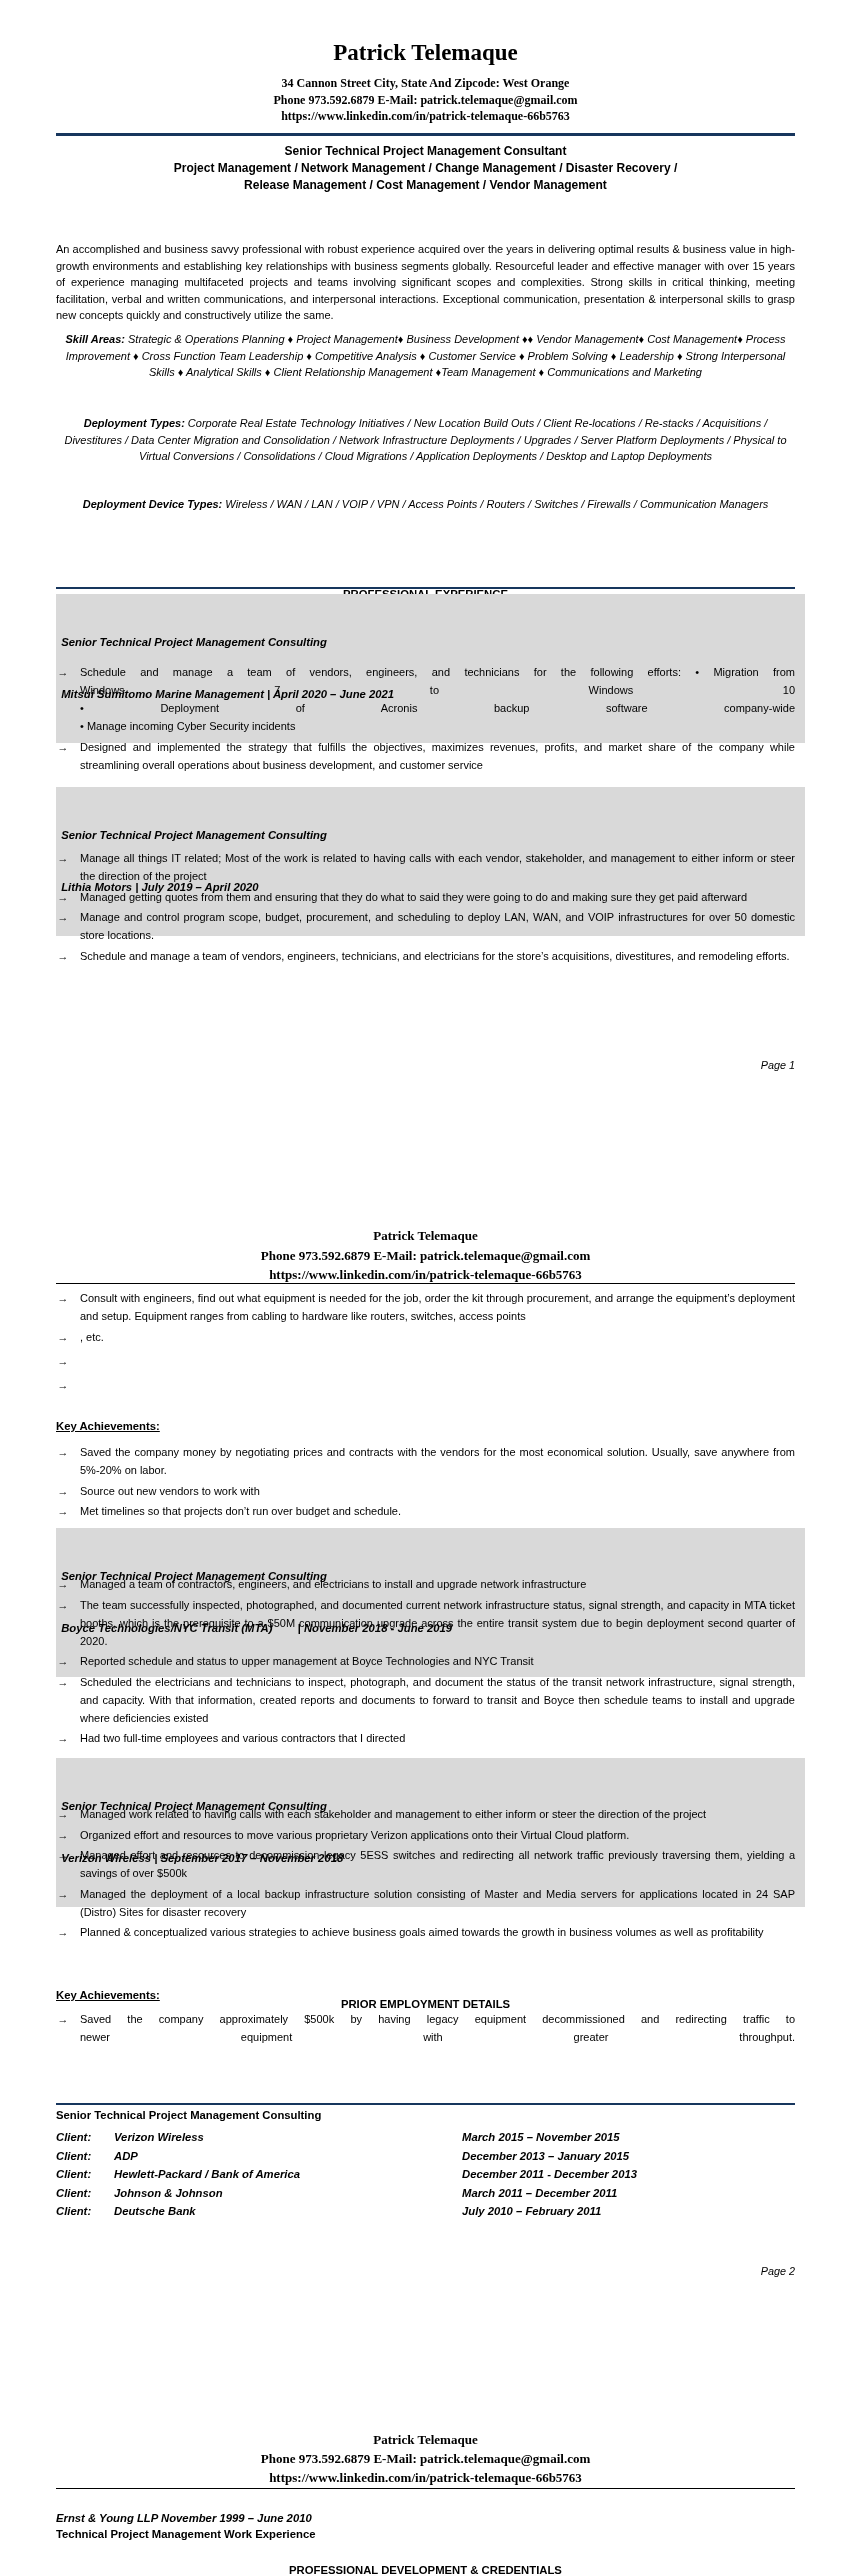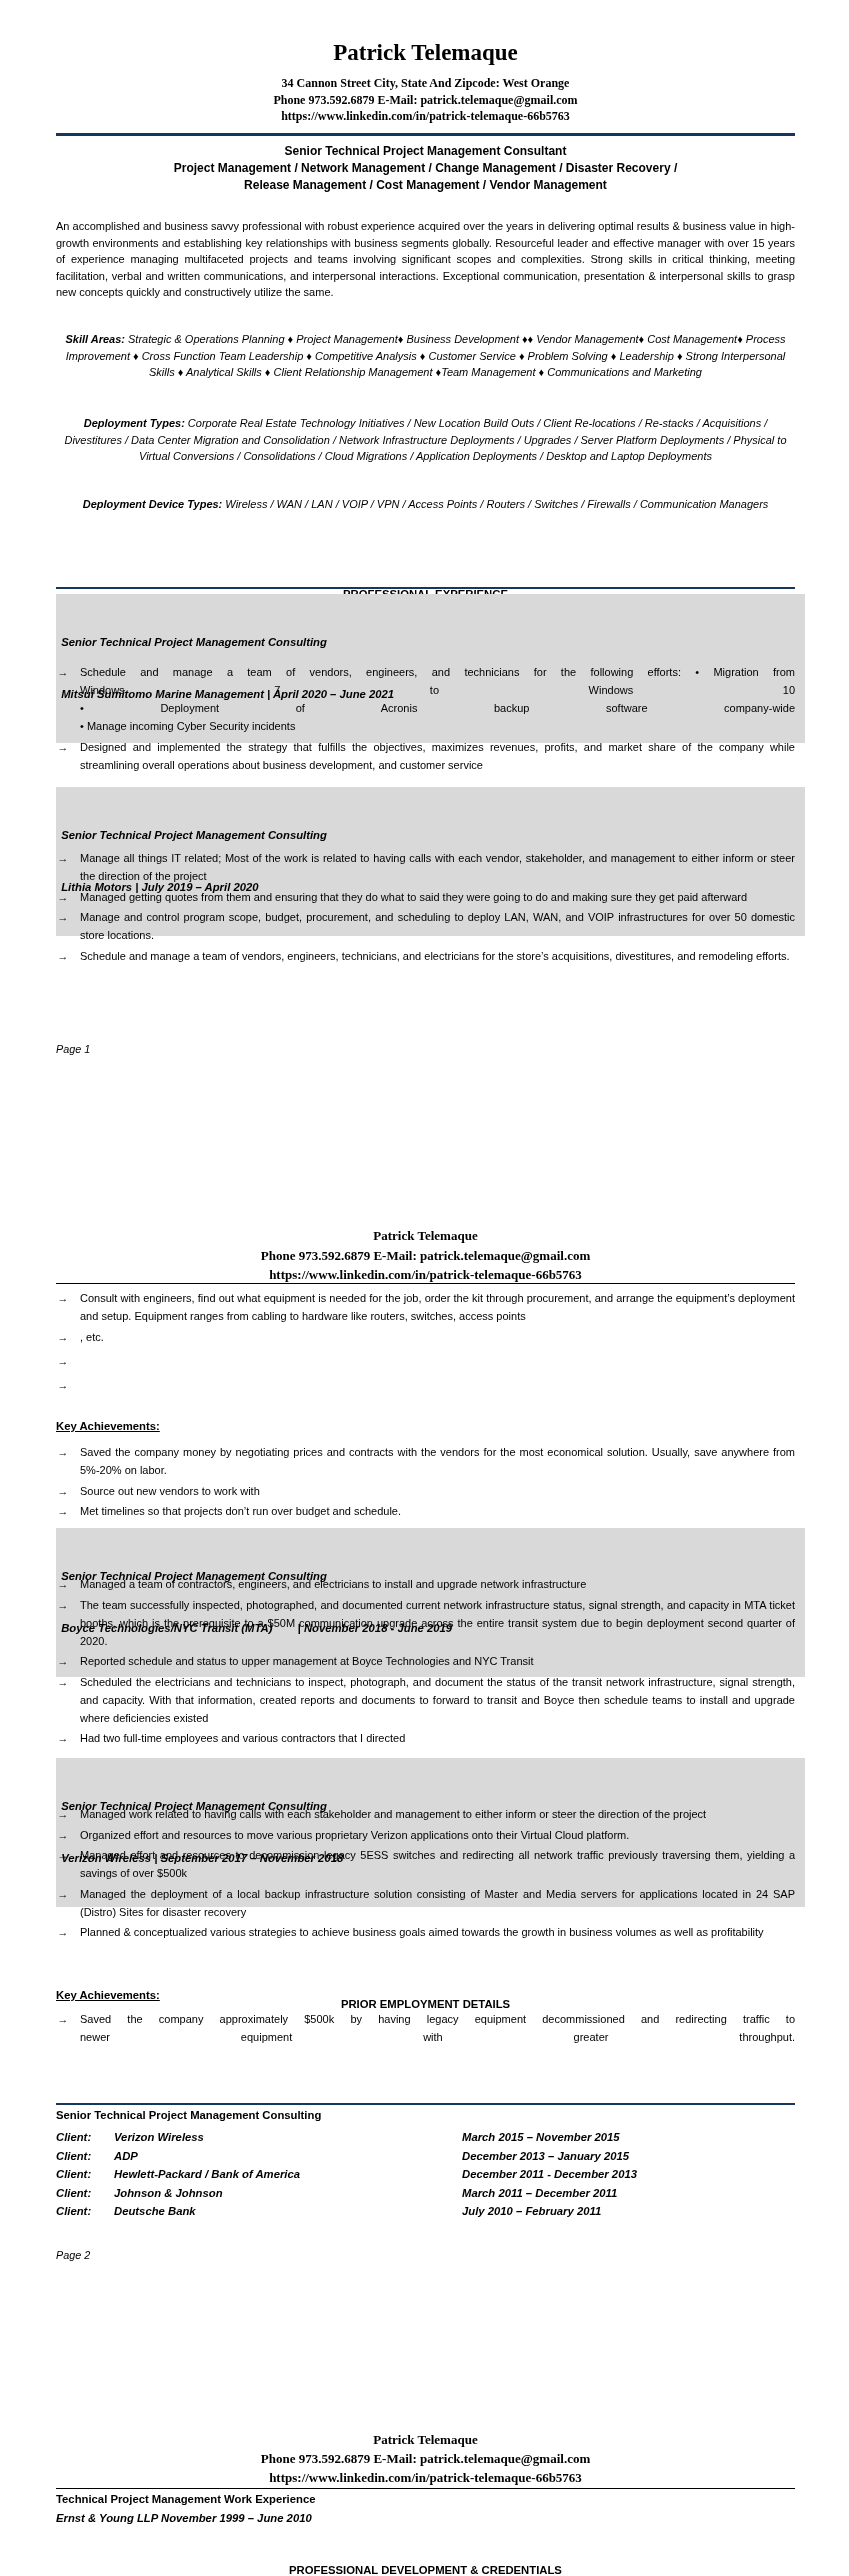--- a/index.html
+++ b/index.html
@@ -6,38 +6,38 @@
   .doc{position:relative;width:849px;height:2784px;background:#fff;color:#000;
        font-family:"Liberation Sans",sans-serif;overflow:hidden;}
   .abs{position:absolute;left:56px;width:739px;}
   .serif{font-family:"Liberation Serif",serif;}
   .name1{font-size:23px;font-weight:bold;text-align:center;line-height:27px;}
   .contact1{font-size:12px;font-weight:bold;text-align:center;line-height:16.5px;}
   .rule-navy{position:absolute;left:56px;width:739px;height:2.6px;background:#17365D;}
   .rule-navy.thin{height:2.1px;}
   .rule-black{position:absolute;left:56px;width:739px;height:1px;background:#000;}
   .titleblock{font-weight:bold;font-size:12px;line-height:17px;text-align:center;}
-  .summary{font-size:11px;line-height:16.5px;text-align:justify;}
+  .summary{font-size:11px;line-height:16.5px;text-align:justify;margin-top:23px;}
   .centerpar{font-size:11px;line-height:16.5px;text-align:center;font-style:italic;}
   .centerpar .lbl{font-weight:bold;text-align:right;}
   .sechead{font-size:11.3px;font-weight:bold;text-align:center;}
   .jobblock{background:#D9D9D9;padding:4.6px 5.2px;font-size:11.3px;line-height:17.5px;
             font-weight:bold;font-style:italic;white-space:pre-wrap;}
   .bullet{position:relative;padding-left:24px;font-size:11px;line-height:18px;
           text-align:justify;margin-bottom:2.6px;min-height:18px;}
   .bullet .arr{position:absolute;left:1.5px;top:0;font-style:normal;}
   .jl{text-align:justify;text-align-last:justify;}
   .ka{font-size:11.3px;font-weight:bold;text-decoration:underline;}
-  .pagenum{font-style:italic;font-size:10.8px;text-align:left;}
+  .pagenum{font-style:italic;font-size:10.8px;text-align:right;margin-top:16px;}
   .hdr23{font-size:13px;font-weight:bold;text-align:center;line-height:19.6px;}
   .priortitle{font-size:11.3px;font-weight:bold;}
   .crow{position:relative;font-size:11.3px;line-height:18.5px;font-weight:bold;font-style:italic;}
   .crow .cd{position:absolute;left:406px;top:0;}
   .clabel{display:inline-block;width:58px;}
-  .workexp{font-size:11.3px;font-weight:bold;}
+  .workexp{font-size:11.3px;font-weight:bold;margin-top:35px;}
   .eyrow{position:relative;font-size:11.3px;line-height:17.5px;font-weight:bold;font-style:italic;}
 </style>
 </head>
 <body>
 
 <div class="doc">
 
   <div class="abs serif name1" style="top:39px">Patrick Telemaque</div>
   <div class="abs serif contact1" style="top:75px">
     <div>34 Cannon Street City, State And Zipcode: West Orange</div>

